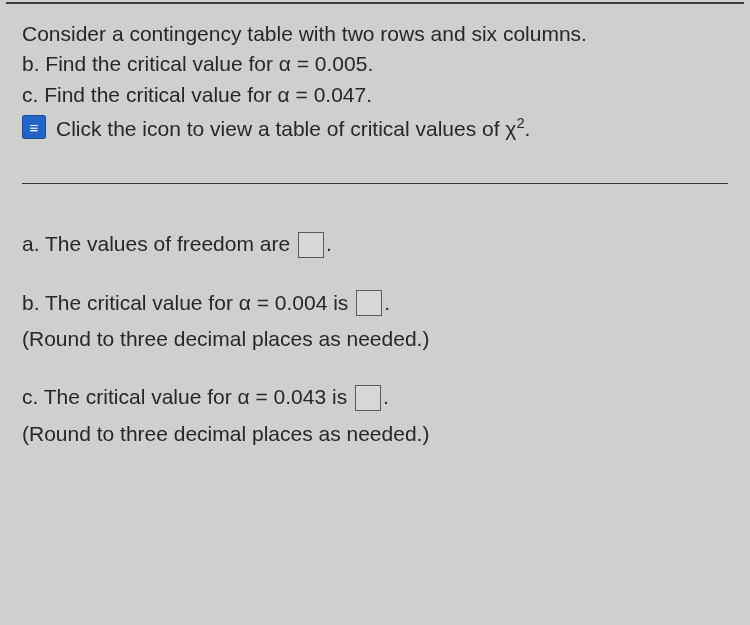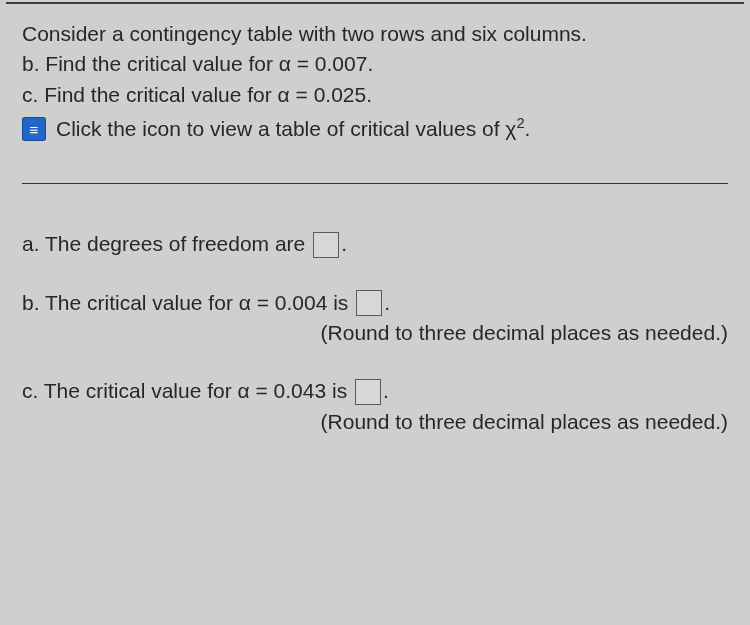--- a/index.html
+++ b/index.html
@@ -17,21 +17,21 @@
     body::before {
       content: "";
       position: absolute;
       top: 2px; left: 6px; right: 6px;
       height: 2px;
       background: #222;
       opacity: 0.85;
     }
     .prompt-block { margin-bottom: 12px; }
     .q-line { margin: 2px 0; }
-    .icon-link-row { display: flex; align-items: center; gap: 10px; margin-top: 6px; }
+    .icon-link-row { display: flex; align-items: flex-start; gap: 10px; margin-top: 6px; }
     .table-icon {
       width: 24px; height: 24px;
       background: #2366c9;
       border-radius: 3px;
       display: inline-flex;
       align-items: center;
       justify-content: center;
       box-shadow: inset 0 0 0 1px rgba(0,0,0,.25);
       flex-shrink: 0;
     }
@@ -55,42 +55,42 @@
       width: 26px; height: 26px;
       border: 1.6px solid #5b5b5b;
       background: #d6d8d5;
       display: inline-block;
       margin: 0 2px;
       vertical-align: middle;
       font-size: 18px;
       text-align: center;
       padding: 0;
     }
-    .hint { margin-top: 2px; text-align: right; }
+    .hint { margin-top: 8px; }
   </style>
 </head>
 <body>
 
 <div class="prompt-block">
   <div class="q-line">Consider a contingency table with two rows and six columns.</div>
-  <div class="q-line">b. Find the critical value for α = 0.007.</div>
-  <div class="q-line">c. Find the critical value for α = 0.025.</div>
+  <div class="q-line">b. Find the critical value for α = 0.005.</div>
+  <div class="q-line">c. Find the critical value for α = 0.047.</div>
   <div class="icon-link-row">
     <span class="table-icon"></span>
     <span class="link-text">
       <span>Click the icon to view a table of critical values of χ</span><sup>2</sup><span>.</span>
     </span>
   </div>
 </div>
 
 <hr class="divider">
 
 <div class="answer-block">
   <div class="ans-line">
-    <span>a. The degrees of freedom are </span>
+    <span>a. The values of freedom are </span>
     <input class="input-box" type="text" style="">
     <span>.</span>
   </div>
 </div>
 
 <div class="answer-block">
   <div class="ans-line">
     <span>b. The critical value for α = 0.004 is </span>
     <input class="input-box" type="text" style="">
     <span>.</span>

